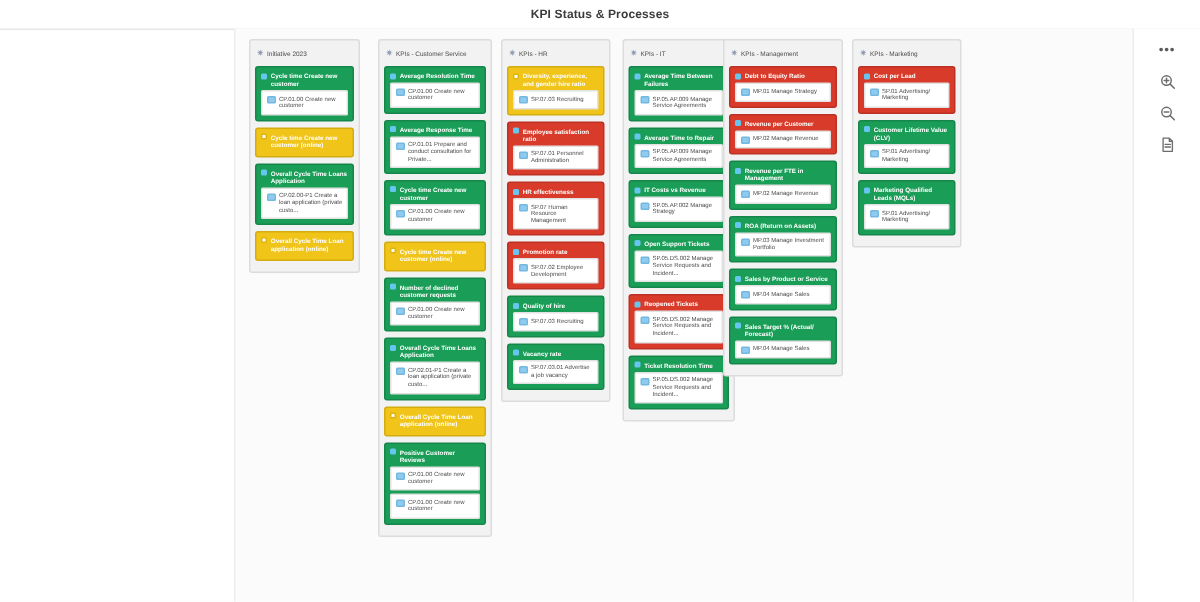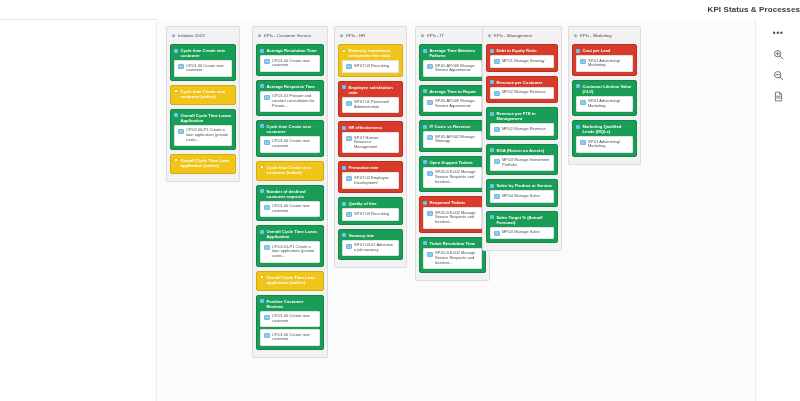--- a/index.html
+++ b/index.html
@@ -10,21 +10,21 @@
     -webkit-font-smoothing:antialiased;
   }
   .app{position:relative;width:800px;height:401px;background:#ffffff;}
 
   
   .header{
     position:absolute;left:0;top:0;width:800px;height:19px;
     background:#ffffff;border-bottom:1px solid #e6e6e6;
   }
   .header-title{
-    position:absolute;left:0;top:5px;width:800px;text-align:right;
+    position:absolute;left:0;top:5px;width:800px;text-align:center;
     font-size:8px;color:#3b3b3b;letter-spacing:.1px;font-weight:bold;
   }
 
   
   .toolbar{
     position:absolute;right:0;top:19px;width:44px;height:382px;
     background:#ffffff;border-left:1px solid #ececec;
   }
   .tool-btn{
     position:absolute;left:14px;width:16px;height:16px;

